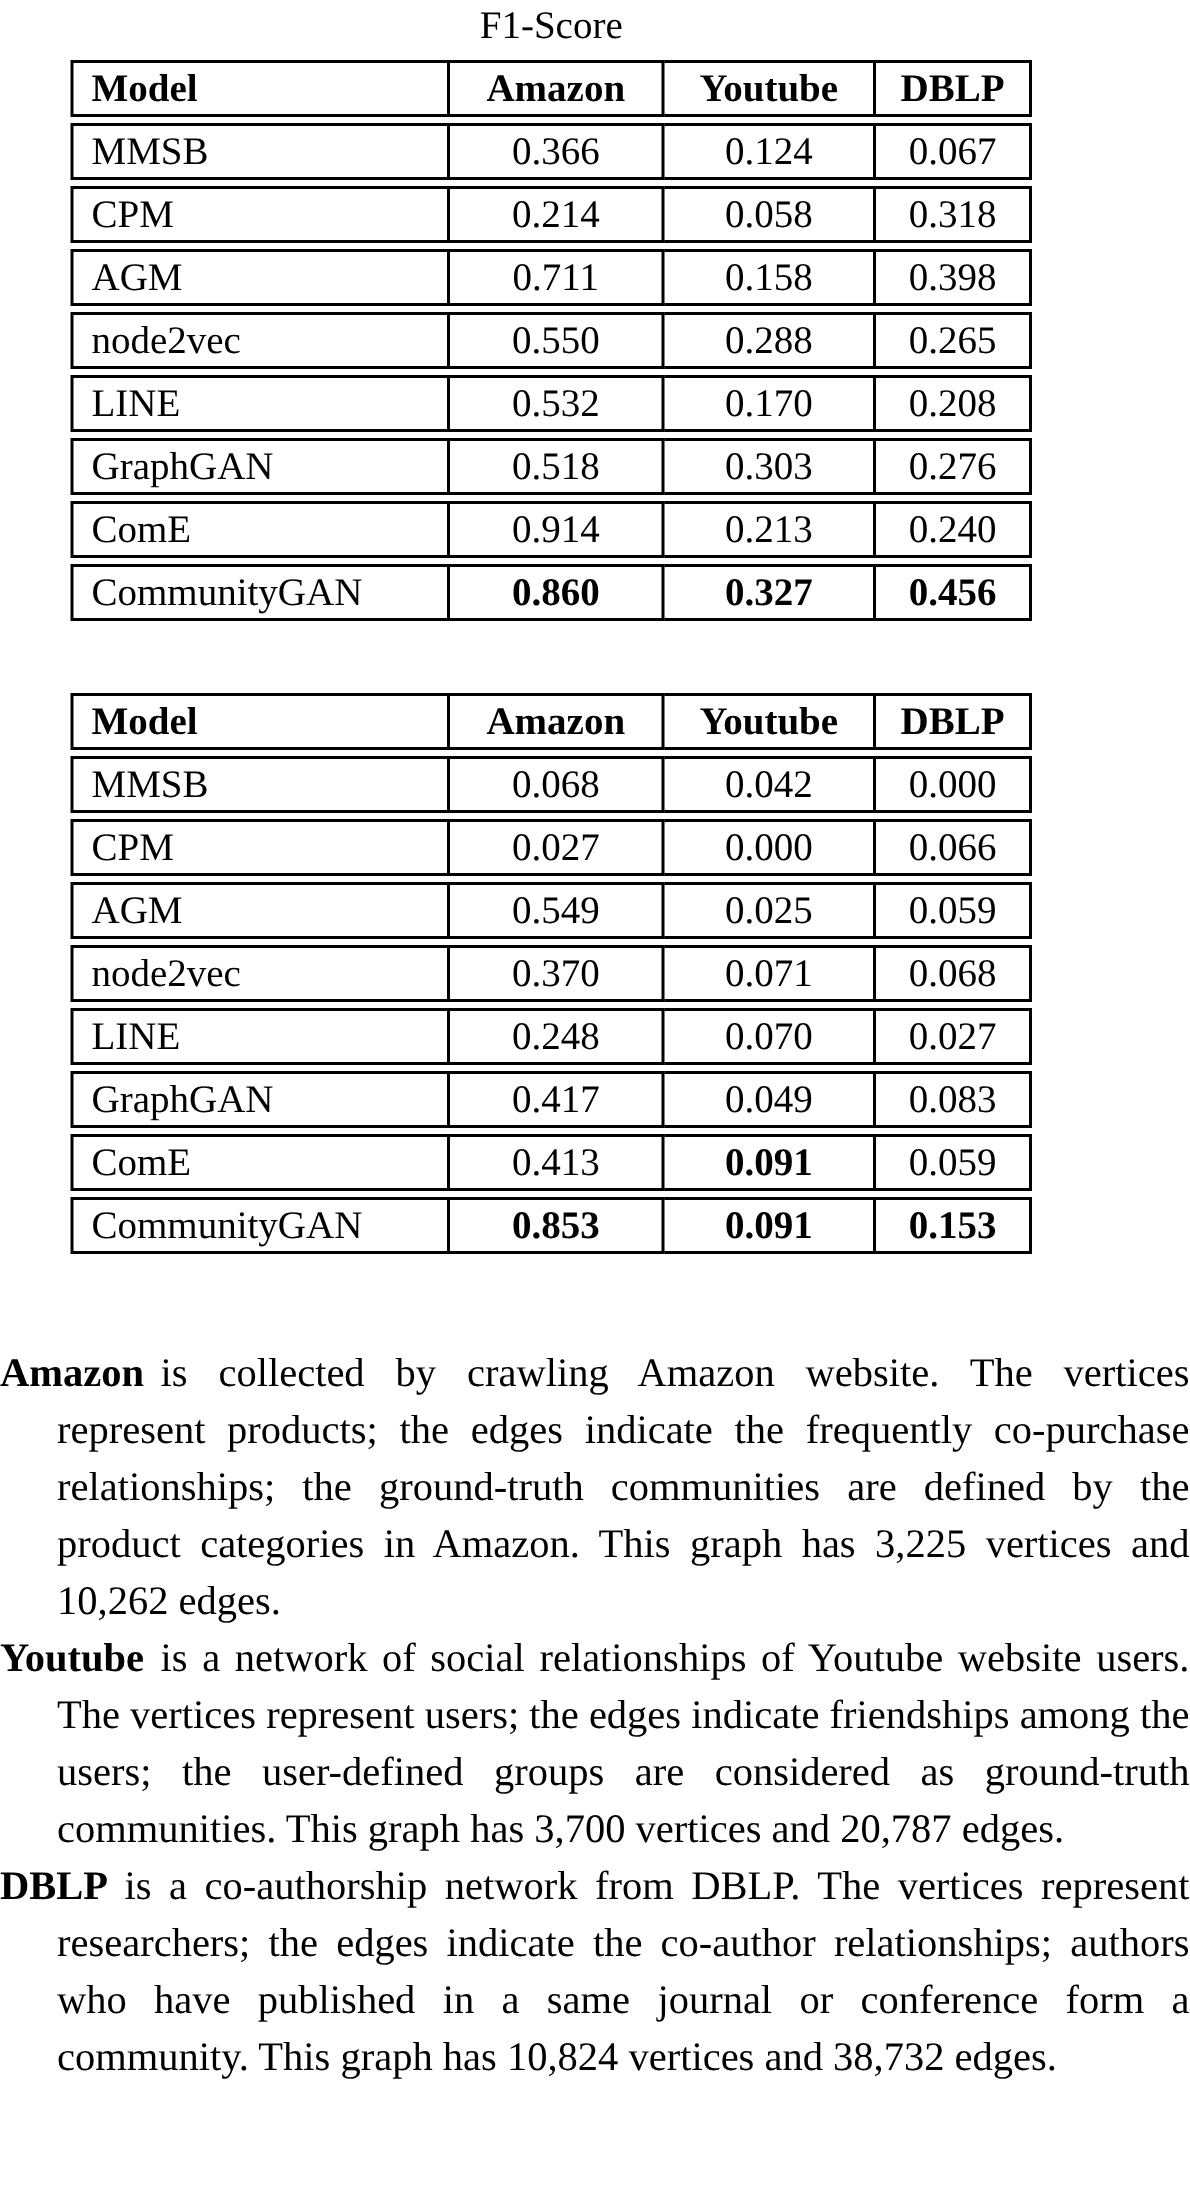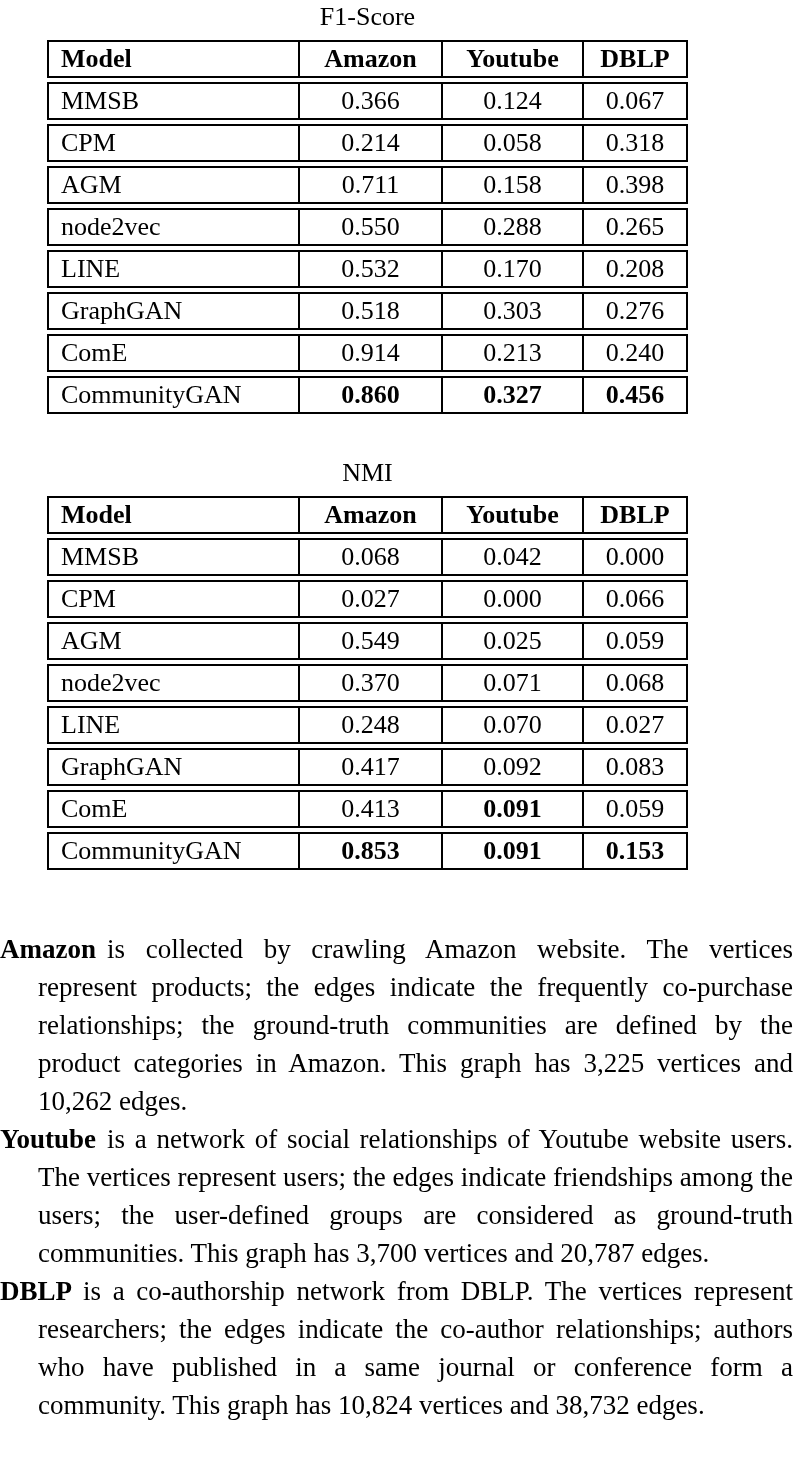--- a/index.html
+++ b/index.html
@@ -157,21 +157,20 @@
             <td class="val-cell bold">0.327</td>
             <td class="val-cell bold">0.456</td>
           </tr>
         </tbody>
     </table>
   </section>
 
   <div class="section-gap-1"></div>
 
   <section class="table-section">
-    <div class="table-title">NMI</div>
     <table class="results-table" id="table-1">
       <colgroup>
         <col class="c-model">
           <col class="c-amazon">
           <col class="c-youtube">
           <col class="c-dblp">
       </colgroup>
       <thead>
           <tr>
             <th>Model</th>
@@ -207,21 +206,21 @@
           </tr>
           <tr>
             <td>LINE</td>
             <td class="val-cell">0.248</td>
             <td class="val-cell">0.070</td>
             <td class="val-cell">0.027</td>
           </tr>
           <tr>
             <td>GraphGAN</td>
             <td class="val-cell">0.417</td>
-            <td class="val-cell">0.092</td>
+            <td class="val-cell">0.049</td>
             <td class="val-cell">0.083</td>
           </tr>
           <tr>
             <td>ComE</td>
             <td class="val-cell">0.413</td>
             <td class="val-cell bold">0.091</td>
             <td class="val-cell">0.059</td>
           </tr>
           <tr>
             <td>CommunityGAN</td>

